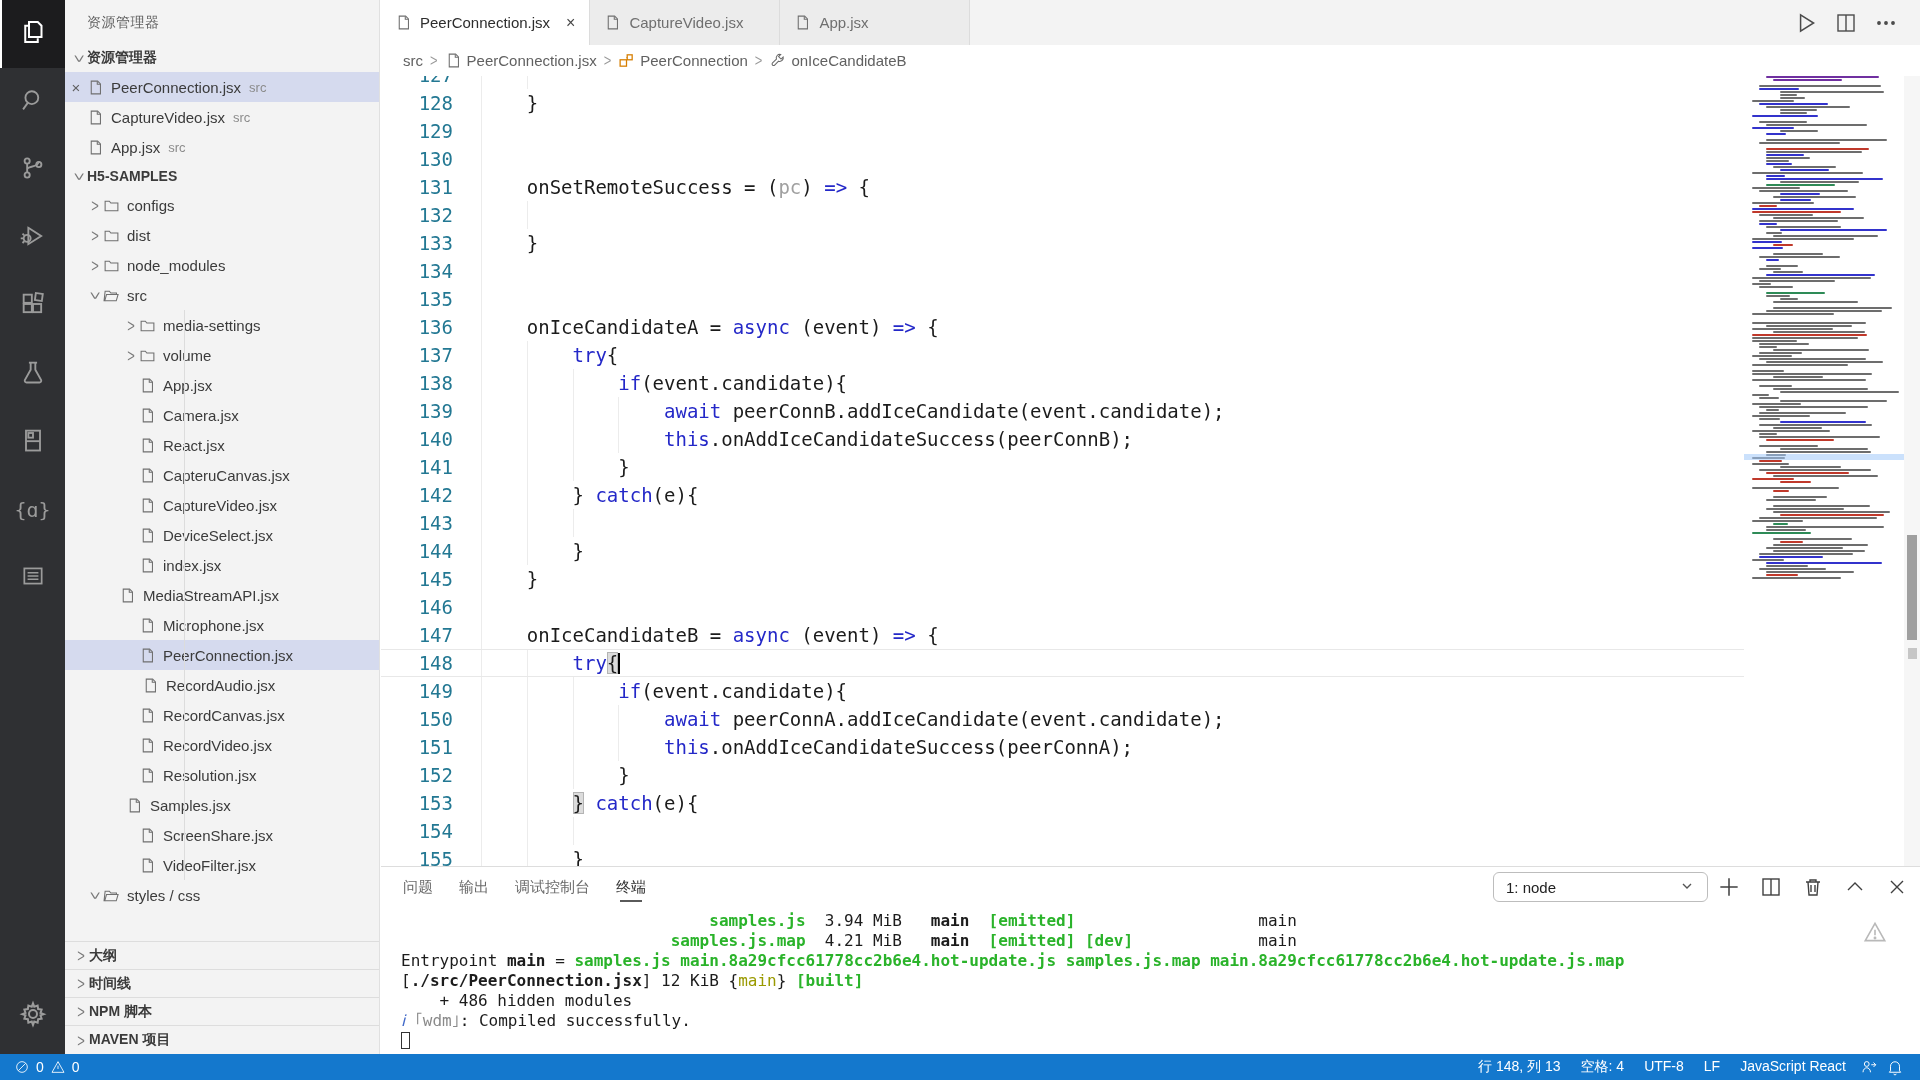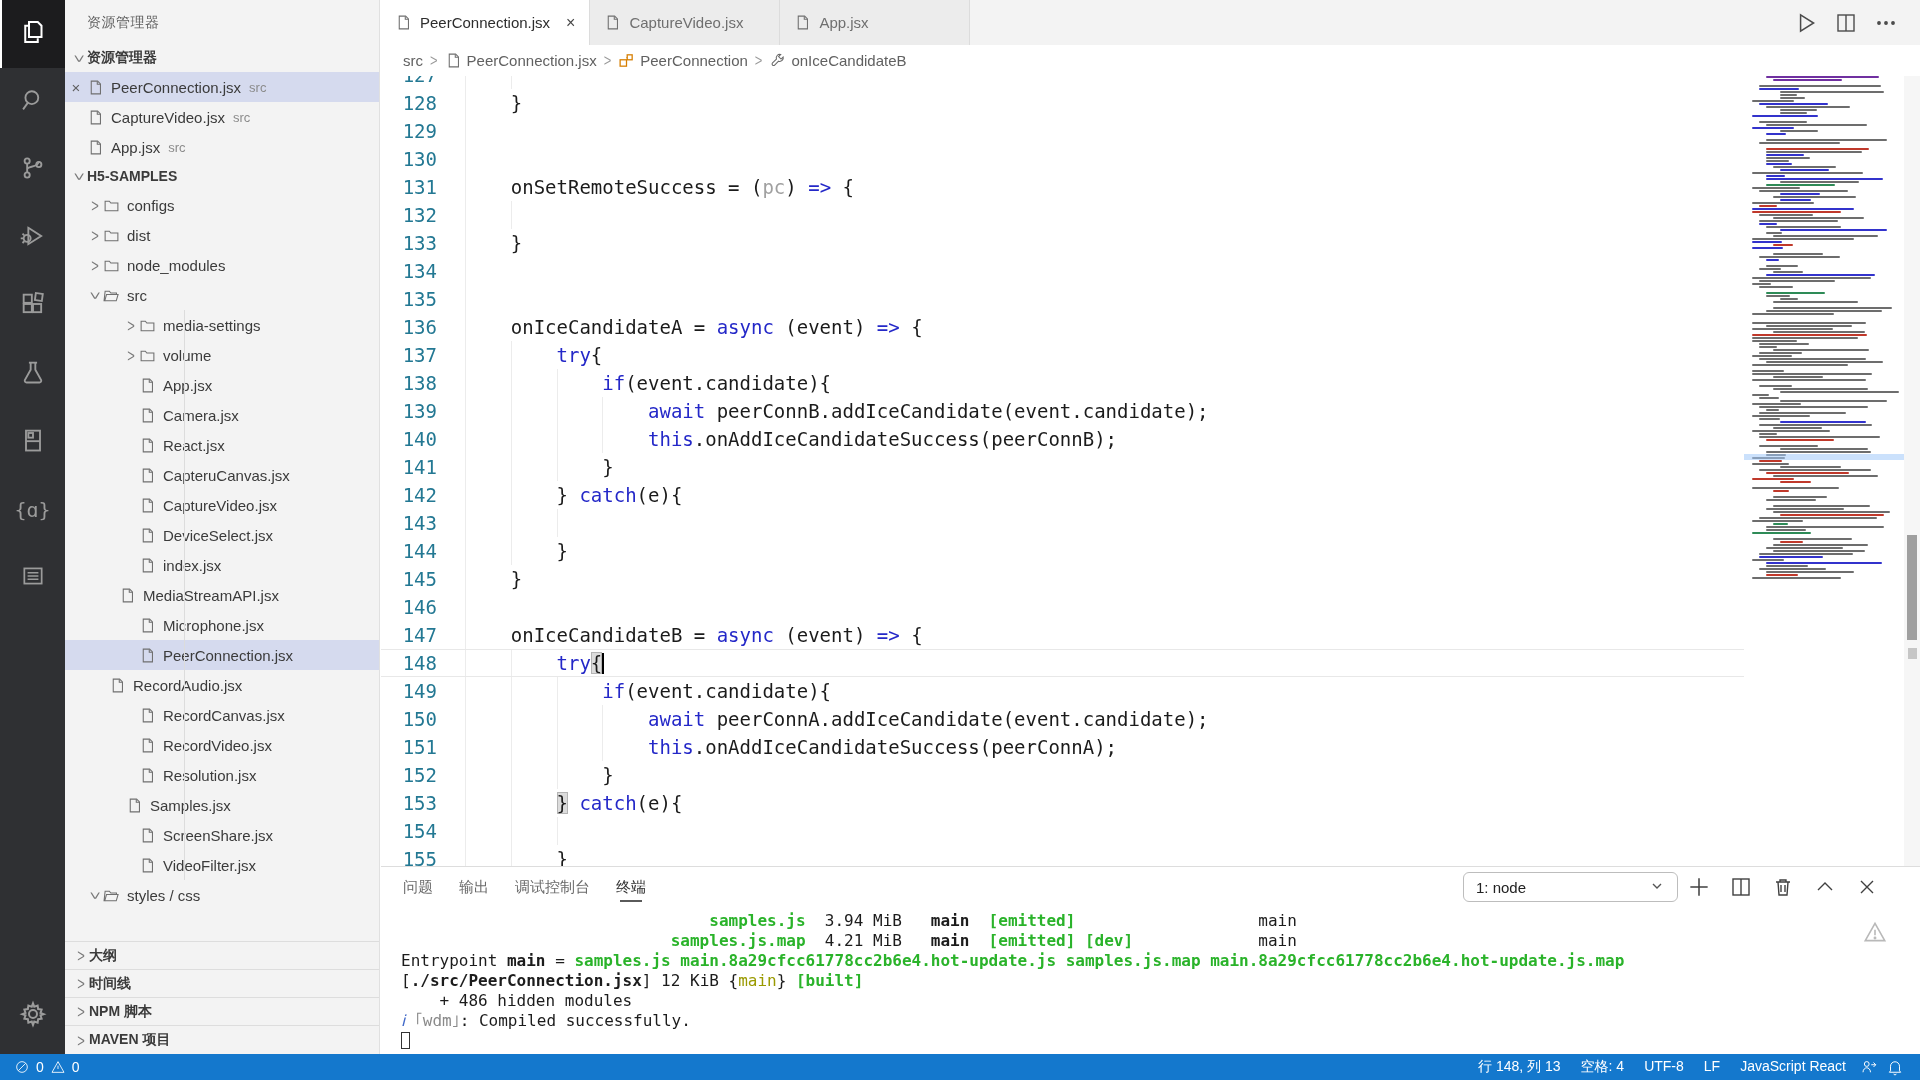--- a/index.html
+++ b/index.html
@@ -44,40 +44,40 @@
   .tab-actions .act { width:40px; height:45px; display:flex; align-items:center; justify-content:center; cursor:pointer; }
   .tab-actions svg { stroke:#4b4b4b; fill:none; stroke-width:1.4; }
 
   .breadcrumbs { position:absolute; left:0; top:45px; right:0; height:31px; background:#fff; display:flex; align-items:center; padding-left:22px; font-size:15px; color:#616161; }
   .bc-item { display:flex; align-items:center; cursor:pointer; }
   .bc-sep { color:#9a9a9a; margin:0 7px; font-size:13px; transform:scaleY(1.3); }
   .bc-ic { width:17px; height:17px; margin-right:5px; }
 
   .editor-view { position:absolute; left:0; top:76px; right:0; bottom:188px; overflow:hidden; }
   .code-scroll { position:absolute; left:0; top:0; right:176px; bottom:0; margin-top:-15px; font-family:"DejaVu Sans Mono",monospace; font-size:19px; }
-  .cl { height:28px; line-height:28px; display:flex; position:relative; }
+  .cl { height:28px; line-height:28px; display:flex; position:relative;padding-left:16px; }
   .cl.current { border-top:1px solid #e8e8e8; border-bottom:1px solid #e8e8e8; height:28px; line-height:26px; }
   .cl .num { width:56px; text-align:right; color:#237893; flex:none; }
   .cl .txt { margin-left:28px; white-space:pre; color:#1b1b1b; position:relative; }
   .cl .ig { position:absolute; top:0; bottom:0; width:1px; background:#ececec; }
   .s-k { color:#2428c8; }
   .s-d { color:#a0a0a0; }
   .s-bm { background:#dcdcdc; box-shadow:inset 0 0 0 1px #b4b4b4; }
   .caret { display:inline-block; width:2px; height:21px; background:#000; vertical-align:-4px; }
 
   .minimap { position:absolute; top:0; right:16px; width:160px; bottom:0; background:#fff; cursor:pointer; }
   .mm-line { height:2px; margin-bottom:1px; border-radius:1px; }
   .mm-band { position:absolute; left:0; right:0; height:6px; background:rgba(160,200,250,.55); }
   .scrollbar { position:absolute; top:0; right:0; width:16px; bottom:0; background:#f6f6f6; }
   .sb-thumb { position:absolute; left:3px; width:10px; background:#9f9f9f; cursor:pointer; }
   .sb-mark { position:absolute; left:4px; width:9px; height:11px; background:#c6c6c6; }
 
   
   .panel { position:absolute; left:0; right:0; bottom:0; height:188px; background:#fff; border-top:1px solid #dddddd; }
-  .panel-head { height:40px; display:flex; align-items:center; padding:0 32px 0 22px; }
+  .panel-head { height:40px; display:flex; align-items:center; padding:0 2px 0 22px; }
   .ptab { font-size:15px; color:#6b6b6b; margin-right:26px; height:40px; display:flex; align-items:center; cursor:pointer; position:relative; }
   .ptab.active { color:#333; }
   .ptab.active:after { content:""; position:absolute; left:4px; right:4px; bottom:5px; height:2px; background:#5a5a5a; }
   .panel-right { margin-left:auto; display:flex; align-items:center; }
   .term-select { width:215px; height:30px; border:1px solid #bdbdbd; border-radius:6px; background:#fff; display:flex; align-items:center; padding:0 12px; font-size:15px; color:#222; cursor:pointer; }
   .term-select .sel-chev { margin-left:auto; color:#555; }
   .picon { width:42px; height:40px; display:flex; align-items:center; justify-content:center; cursor:pointer; }
   .picon svg { stroke:#404040; fill:none; stroke-width:1.4; }
   .term-body { position:absolute; left:20px; right:60px; top:44px; bottom:0; font-family:"DejaVu Sans Mono",monospace; font-size:16px; line-height:20px; white-space:pre; color:#1c1c1c; overflow:hidden; }
   .t-gb { font-weight:bold; } 
@@ -334,21 +334,21 @@
         </div>
         <div class="row sel" style="padding-left: 58px;">
           <div class="guideline"></div>
           <span class="chev"></span>
           <span class="ficon"><svg width="17" height="17" viewBox="0 0 24 24">
               <path d="M6 3 h9 l4 4 v14 h-13 z" stroke="#6f6f6f" fill="none" stroke-width="1.5"></path>
               <path d="M14.5 3.5 v4 h4" stroke="#6f6f6f" fill="none" stroke-width="1.5"></path>
             </svg></span>
           <span>PeerConnection.jsx</span>
         </div>
-        <div class="row" style="padding-left: 28px;">
+        <div class="row" style="padding-left: 61px;">
           <div class="guideline"></div>
           <span class="chev"></span>
           <span class="ficon"><svg width="17" height="17" viewBox="0 0 24 24">
               <path d="M6 3 h9 l4 4 v14 h-13 z" stroke="#6f6f6f" fill="none" stroke-width="1.5"></path>
               <path d="M14.5 3.5 v4 h4" stroke="#6f6f6f" fill="none" stroke-width="1.5"></path>
             </svg></span>
           <span>RecordAudio.jsx</span>
         </div>
         <div class="row" style="padding-left: 58px;">
           <div class="guideline"></div>

